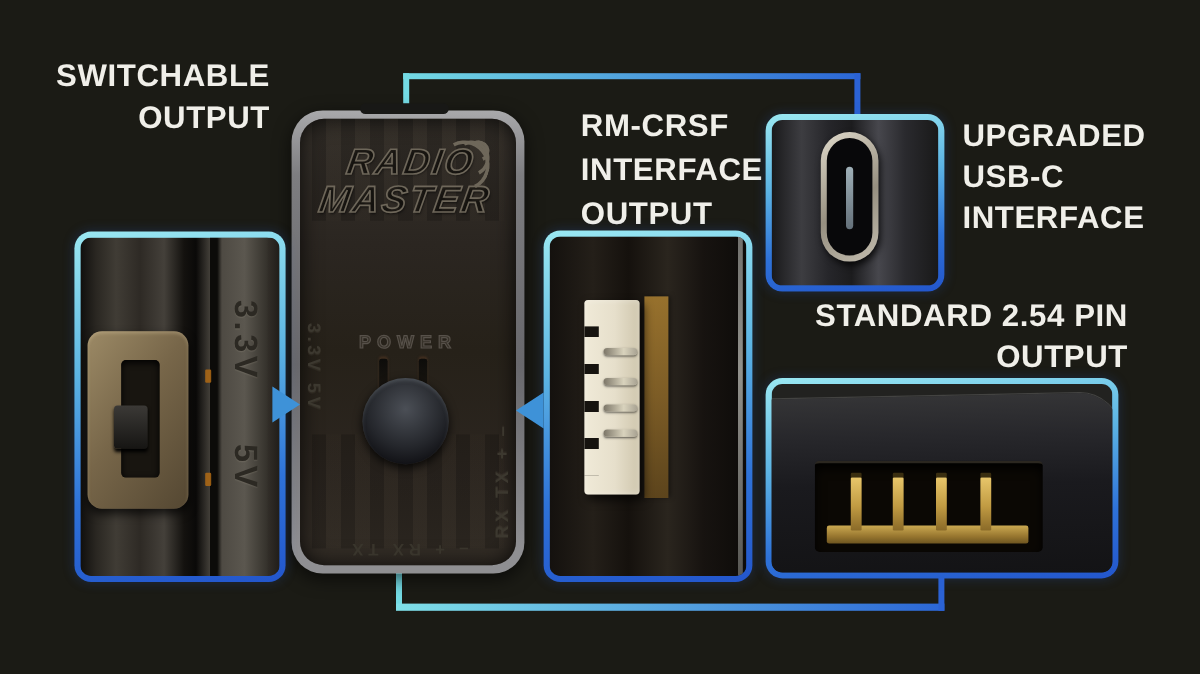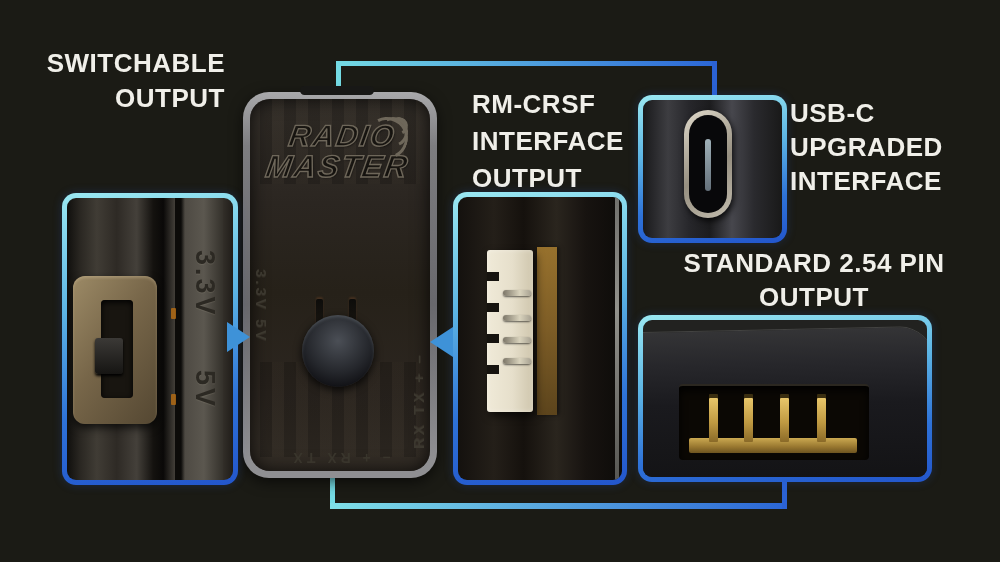--- a/index.html
+++ b/index.html
@@ -1,20 +1,20 @@
 <!DOCTYPE html>
 <html><head>
 <meta charset="utf-8">
 <style>
   html,body{margin:0;padding:0;background:#1b1b15;}
   .stage{position:relative;width:1000px;height:562px;background:#1b1b15;overflow:hidden;
          font-family:"Liberation Sans",sans-serif;}
   .lbl{position:absolute;color:#f0efe9;font-weight:700;font-size:26px;line-height:35px;
        letter-spacing:.5px;white-space:nowrap;}
-  .lbl div{white-space:nowrap;}
+  .lbl div{white-space:nowrap;margin-left:12px;}
 
   
   .cbox{position:absolute;border-radius:14px;padding:5px;
         background:linear-gradient(172deg,#9ae8f2 0%,#5cb4e4 38%,#2e72d8 72%,#2356cc 100%);
         box-shadow:0 0 10px rgba(40,90,200,.25);}
   .cbox .inner{position:relative;width:100%;height:100%;border-radius:9px;overflow:hidden;}
 
   
   .seg{position:absolute;}
 
@@ -122,26 +122,26 @@
     <div>OUTPUT</div>
   </div>
 
   <div class="lbl" style="left:472px;top:86px;line-height:37px;">
     <div>RM-CRSF</div>
     <div>INTERFACE</div>
     <div>OUTPUT</div>
   </div>
 
   <div class="lbl" style="left:790px;top:96px;line-height:34px;">
+    <div>UPGRADED</div>
     <div>USB-C</div>
-    <div>UPGRADED</div>
     <div>INTERFACE</div>
   </div>
 
-  <div class="lbl" style="left:620px;top:246px;width:320px;text-align:center;line-height:34px;padding-left:34px;">
+  <div class="lbl" style="left:620px;top:246px;width:320px;text-align:right;line-height:34px;">
     <div>STANDARD 2.54 PIN</div>
     <div>OUTPUT</div>
   </div>
 
   <div class="seg" style="left:336px;top:61px;width:5px;height:33px;background:#74dbe4;"></div>
   <div class="seg" style="left:336px;top:61px;width:381px;height:5px;background:linear-gradient(90deg,#74dbe4,#2b66d6);"></div>
   <div class="seg" style="left:712px;top:61px;width:5px;height:37px;background:#2b62d4;"></div>
 
   <div class="seg" style="left:330px;top:476px;width:5px;height:32px;background:#74dbe4;"></div>
   <div class="seg" style="left:330px;top:503px;width:457px;height:6px;background:linear-gradient(90deg,#7fe0e8,#2b66d6);"></div>
@@ -154,20 +154,21 @@
       <div class="stripes" style="bottom:14px;height:95px;"></div>
       <div class="brand">
         <div class="b1">RADIO</div>
         <div class="b2">MASTER</div>
       </div>
       <div class="signal">
         <i style="width:12px;height:12px;"></i>
         <i style="width:24px;height:24px;"></i>
         <i style="width:36px;height:36px;"></i>
       </div>
+      <div class="power">POWER</div>
       <div class="pinleg" style="left:66px;"></div>
       <div class="pinleg" style="left:99px;"></div>
       <div class="pbtn"></div>
       <div class="sidetxt" style="left:3px;top:170px;height:160px;">3.3V 5V</div>
       <div class="sidetxt flip" style="right:3px;top:180px;height:170px;">RX TX + –</div>
       <div class="botedge">– + RX TX</div>
     </div>
   </div>
 
   <div class="cbox" style="left:62px;top:193px;width:166px;height:282px;">

